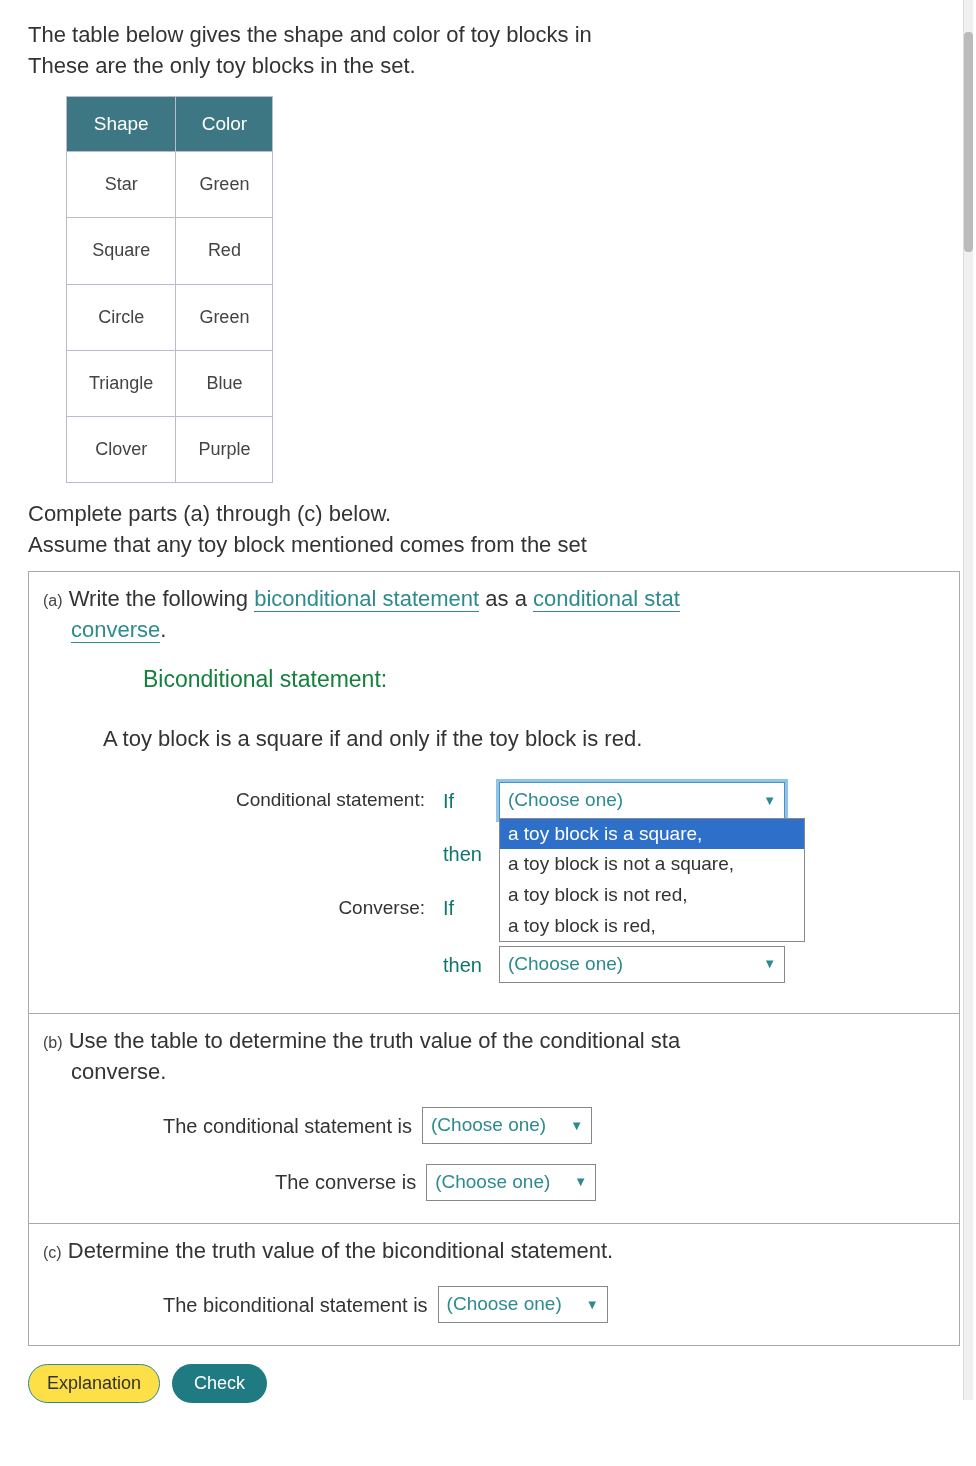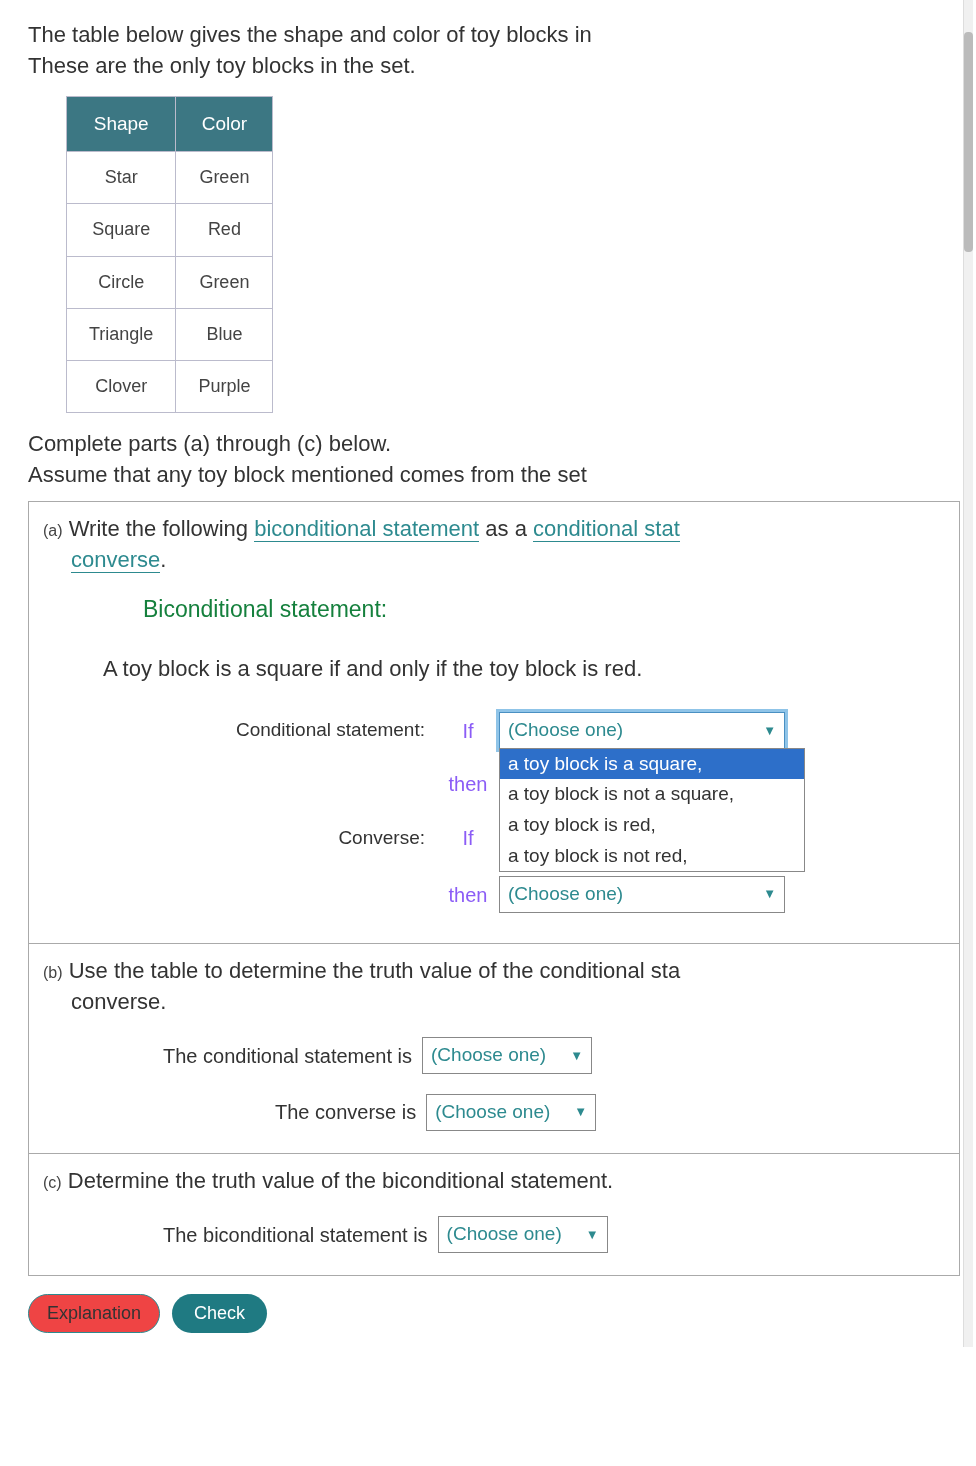--- a/index.html
+++ b/index.html
@@ -23,21 +23,21 @@
     text-align: center;
     font-weight: normal;
   }
   .shape-table th {
     background: #3c7783;
     color: #fff;
     padding: 14px 22px;
     font-size: 19px;
   }
   .shape-table td {
-    padding: 13px 22px;
+    padding: 20px 22px;
     color: #444;
     font-size: 18px;
   }
   .instr { }
   .work-box {
     border: 1px solid #aaa;
     margin: 10px 0 18px 0;
     width: 932px;
   }
   .part {
@@ -69,24 +69,24 @@
     align-items: center;
     margin-left: 0;
   }
   .stmt-lab {
     text-align: right;
     padding-right: 18px;
     font-size: 19px;
     color: #333;
   }
   .ifthen {
-    text-align: center;
+    text-align: left;
     padding-right: 6px;
     font-size: 20px;
-    color: #8b5cf6;
+    color: #0f766e;
   }
   .dd {
     border: 1px solid #888;
     padding: 4px 8px;
     font-size: 19px;
     color: #2d8a8f;
     background: #fff;
     display: inline-flex;
     align-items: center;
     justify-content: space-between;
@@ -131,21 +131,21 @@
   }
   .part-b-row .lbl, .part-c-row .lbl { text-align: right; }
   .btn-row {
     display: flex;
     gap: 12px;
     margin-top: 6px;
     margin-bottom: 14px;
   }
   .btn-explain {
     border: 1px solid #2d8a8f;
-    background: #ef4444;
+    background: #fde047;
     color: #333;
     padding: 8px 18px;
     border-radius: 20px;
     font-size: 18px;
     text-align: center;
   }
   .btn-check {
     border: none;
     background: #1f7a82;
     color: #fff;
@@ -231,22 +231,22 @@
 
       <div class="stmt-lab">Conditional statement:</div>
       <div class="ifthen">If</div>
       <div>
         <div class="dd active">
           <span>(Choose one)</span>
           <span class="dd-caret">▼</span>
           <div class="dd-panel">
             <div class="dd-opt hl">a toy block is a square,</div>
             <div class="dd-opt">a toy block is not a square,</div>
+            <div class="dd-opt">a toy block is not red,</div>
             <div class="dd-opt">a toy block is red,</div>
-            <div class="dd-opt">a toy block is not red,</div>
           </div>
         </div>
       </div>
 
       <div></div>
       <div class="ifthen">then</div>
       <div>
         <span style="color:#333;">(</span>
       </div>
 

